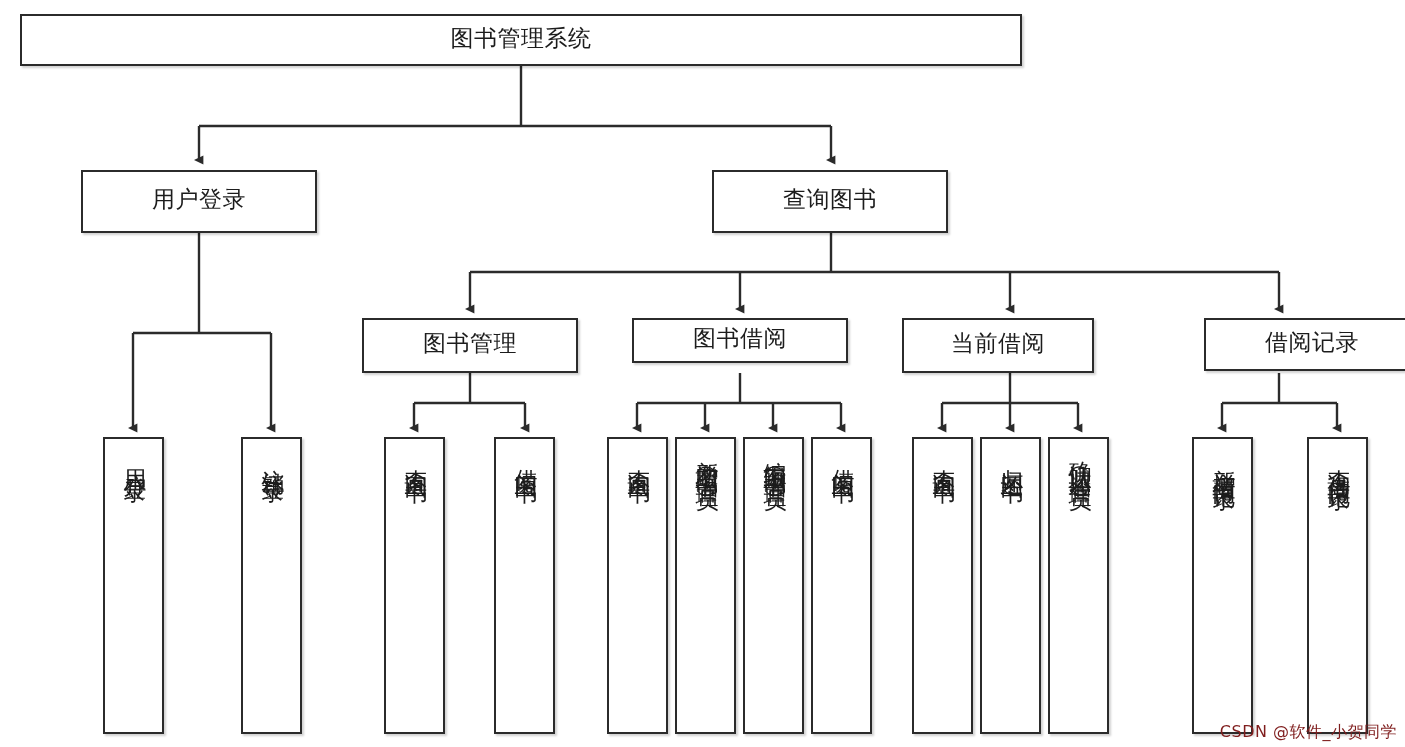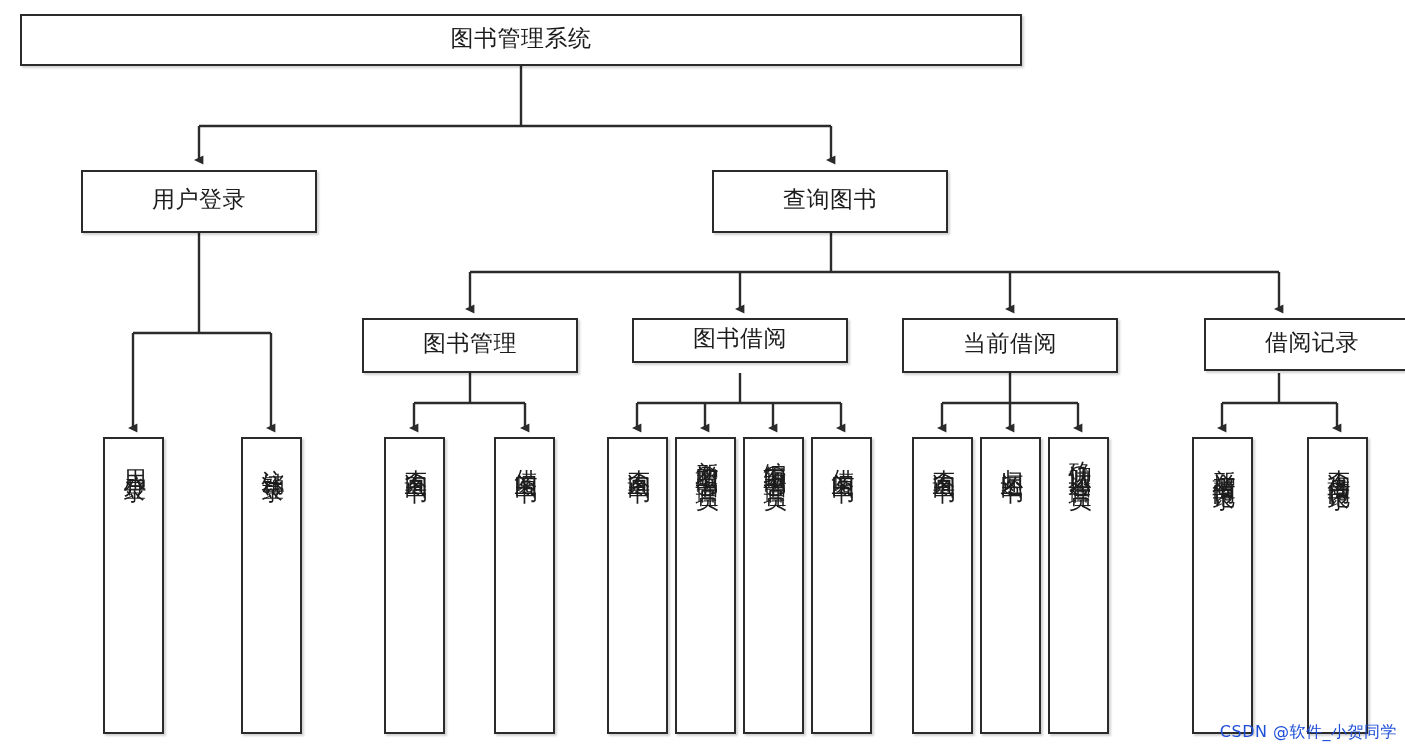--- a/index.html
+++ b/index.html
@@ -61,21 +61,21 @@
     font-size: 23px;
     line-height: 1.05;
     letter-spacing: 4px;
     white-space: normal;
   }
   .watermark {
     position: absolute;
     right: 8px;
     bottom: 4px;
     font-size: 16px;
-    color: #1d4ed8;
+    color: #7f1d1d;
     letter-spacing: 0.5px;
     user-select: none;
   }
 </style>
 </head>
 <body>
 
 <div id="canvas">
 
   <svg class="lines" viewBox="0 0 1405 747">
@@ -142,21 +142,21 @@
   </div>
 
   <div class="node horiz" style="left:362px; top:318px; width:216px; height:55px;">
     <span class="label">图书管理</span>
   </div>
 
   <div class="node horiz" style="left:632px; top:318px; width:216px; height:45px;">
     <span class="label">图书借阅</span>
   </div>
 
-  <div class="node horiz" style="left:902px; top:318px; width:216px; height:55px;">
+  <div class="node horiz" style="left:902px; top:318px; width:192px; height:55px;">
     <span class="label">当前借阅</span>
   </div>
 
   <div class="node horiz" style="left:1171px; top:318px; width:216px; height:53px;margin-left:33px;">
     <span class="label">借阅记录</span>
   </div>
 
   <div class="node leaf" style="left:103px; top:437px; width:61px; height:297px;">
     <span class="label">用户登录</span>
   </div>

